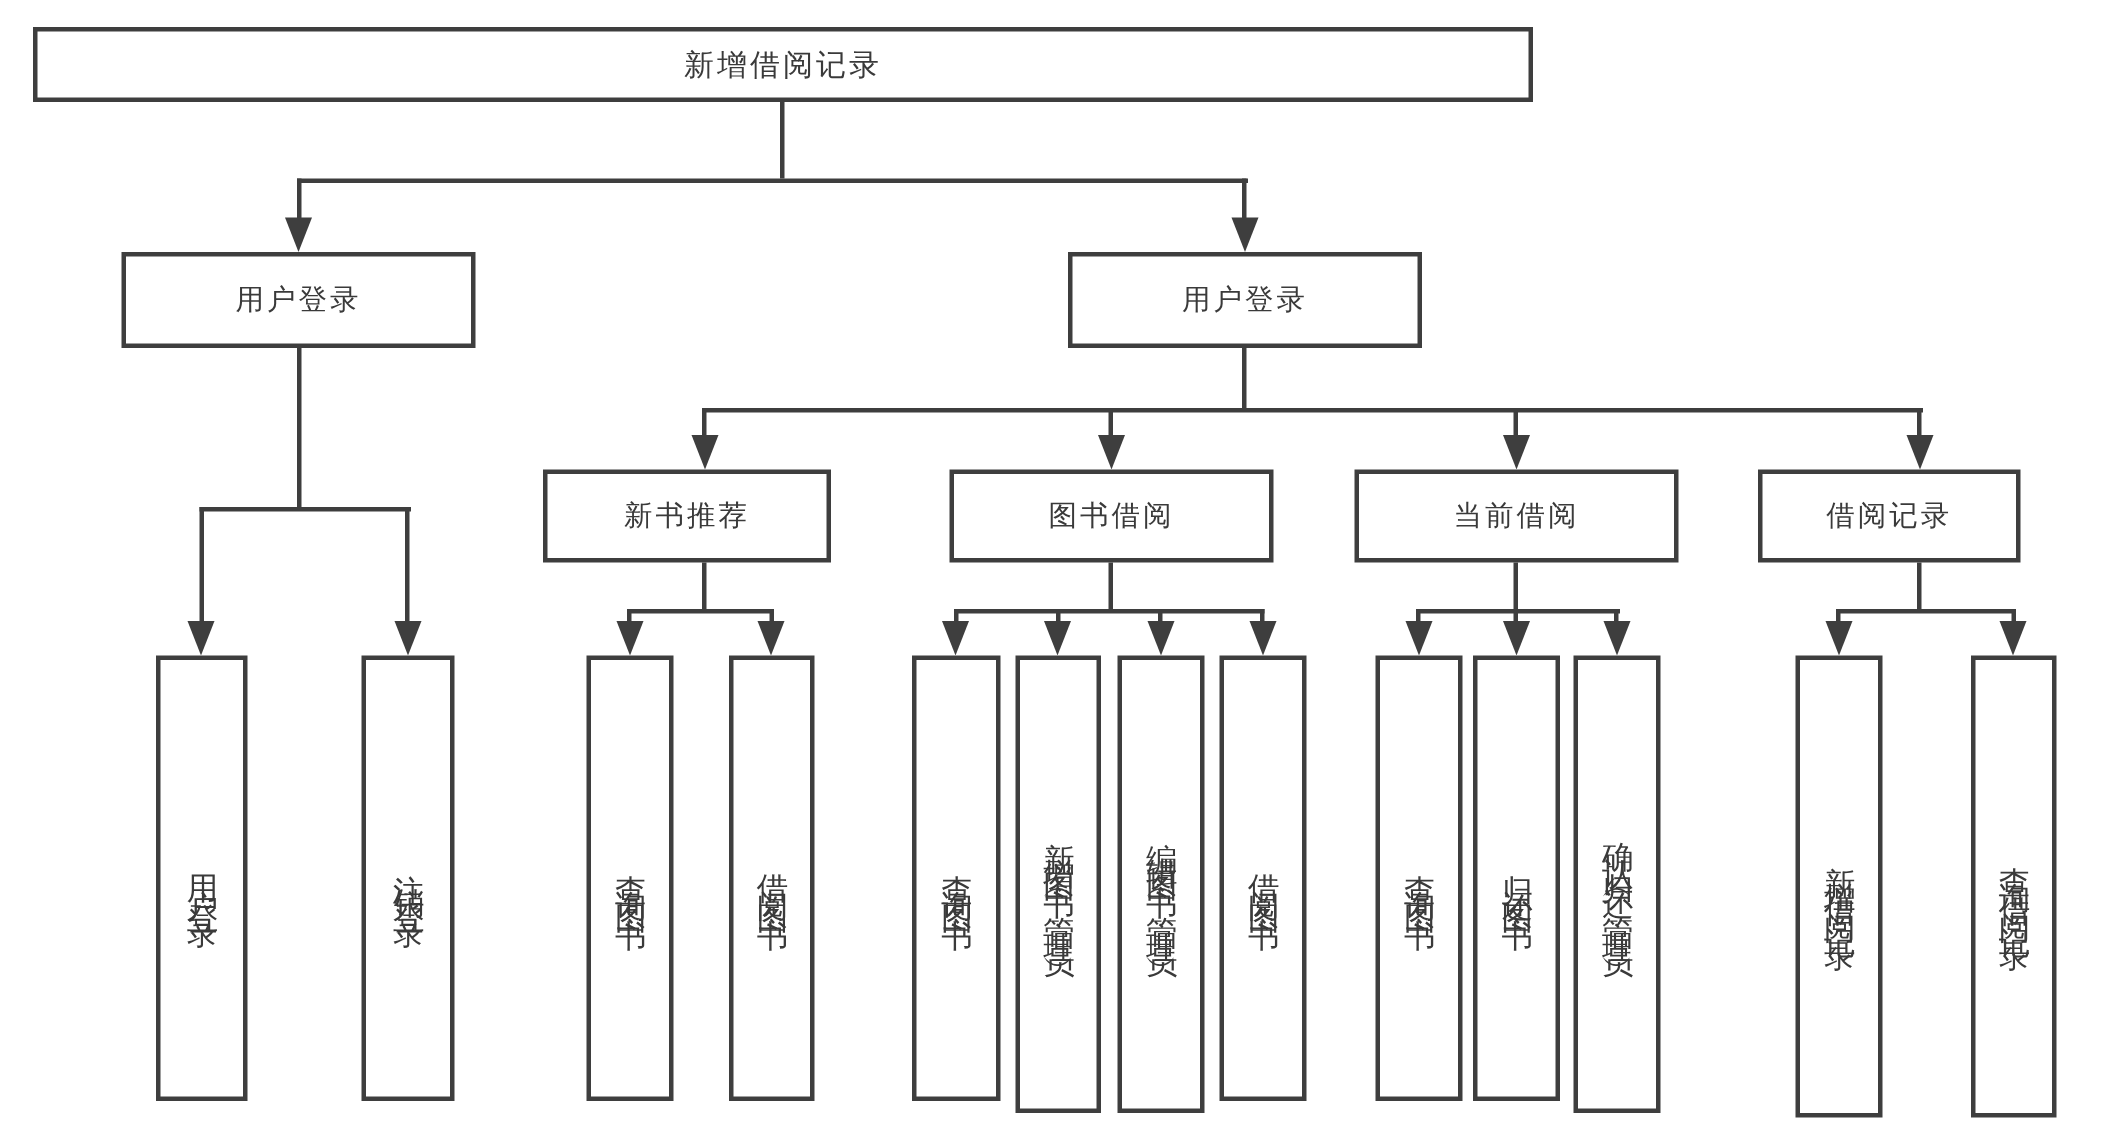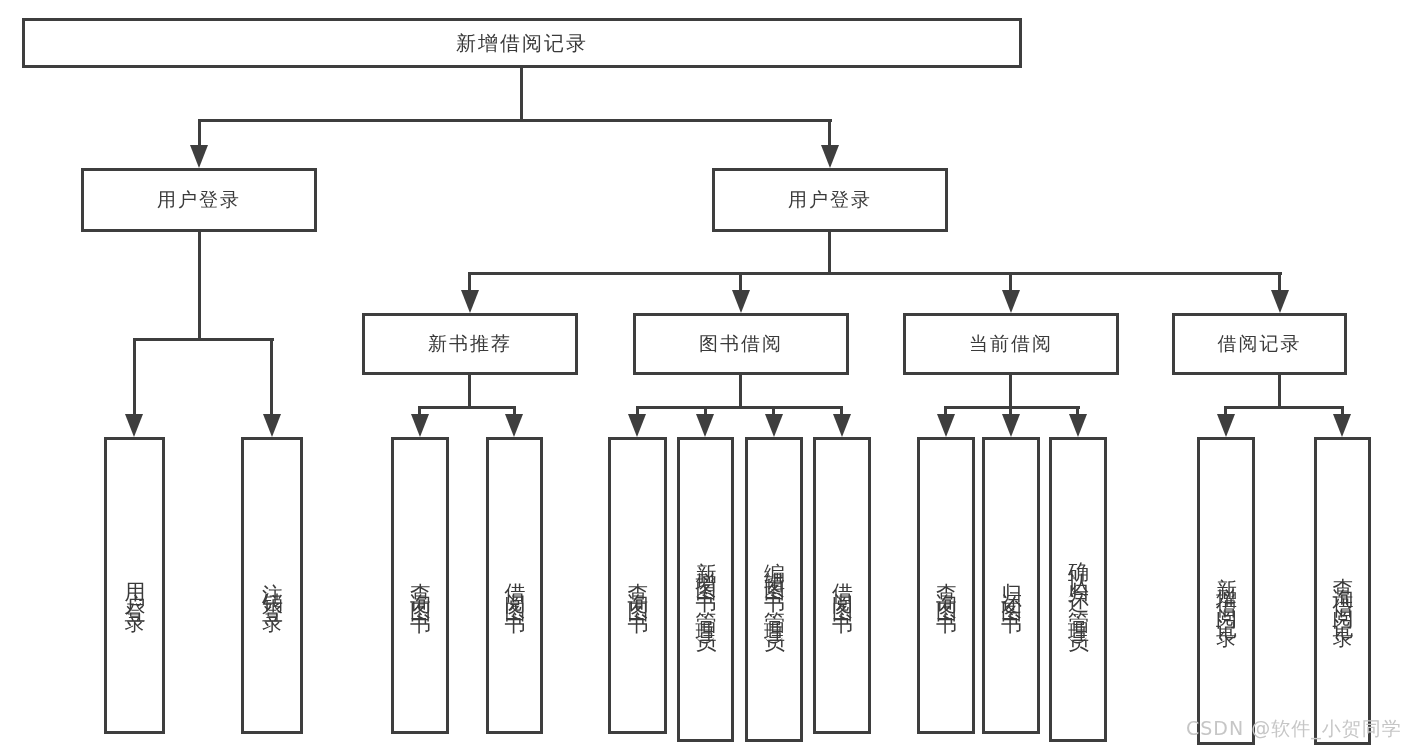--- a/index.html
+++ b/index.html
@@ -52,21 +52,21 @@
   <div class="hline" style="left:468px;top:272px;width:814px;"></div>
   <div class="vline" style="left:468px;top:272px;height:20px;"></div>
   <div class="tri" style="left:461px;top:290px;"></div>
   <div class="vline" style="left:739px;top:272px;height:20px;"></div>
   <div class="tri" style="left:732px;top:290px;"></div>
   <div class="vline" style="left:1009px;top:272px;height:20px;"></div>
   <div class="tri" style="left:1002px;top:290px;"></div>
   <div class="vline" style="left:1278px;top:272px;height:20px;"></div>
   <div class="tri" style="left:1271px;top:290px;"></div>
 
-  <div class="box hbox" style="left:362px;top:313px;width:216px;height:62px;">
+  <div class="box hbox" style="left:362px;top:313px;width:192px;height:62px;">
     <span>新书推荐</span>
   </div>
   <div class="box hbox" style="left:903px;top:313px;width:216px;height:62px;">
     <span>当前借阅</span>
   </div>
   <div class="box hbox" style="left:633px;top:313px;width:216px;height:62px;">
     <span>图书借阅</span>
   </div>
   <div class="box hbox" style="left:1172px;top:313px;width:175px;height:62px;">
     <span>借阅记录</span>
@@ -145,15 +145,14 @@
     <span>确认归还（管理员）</span>
   </div>
 
   <div class="box leaf" style="left:1197px;top:437px;width:58px;height:308px;">
     <span>新增借阅记录</span>
   </div>
   <div class="box leaf" style="left:1314px;top:437px;width:57px;height:308px;">
     <span>查询借阅记录</span>
   </div>
 
-  <div class="watermark">CSDN @软件_小贺同学</div>
 
 </div>
 
 </body></html>

